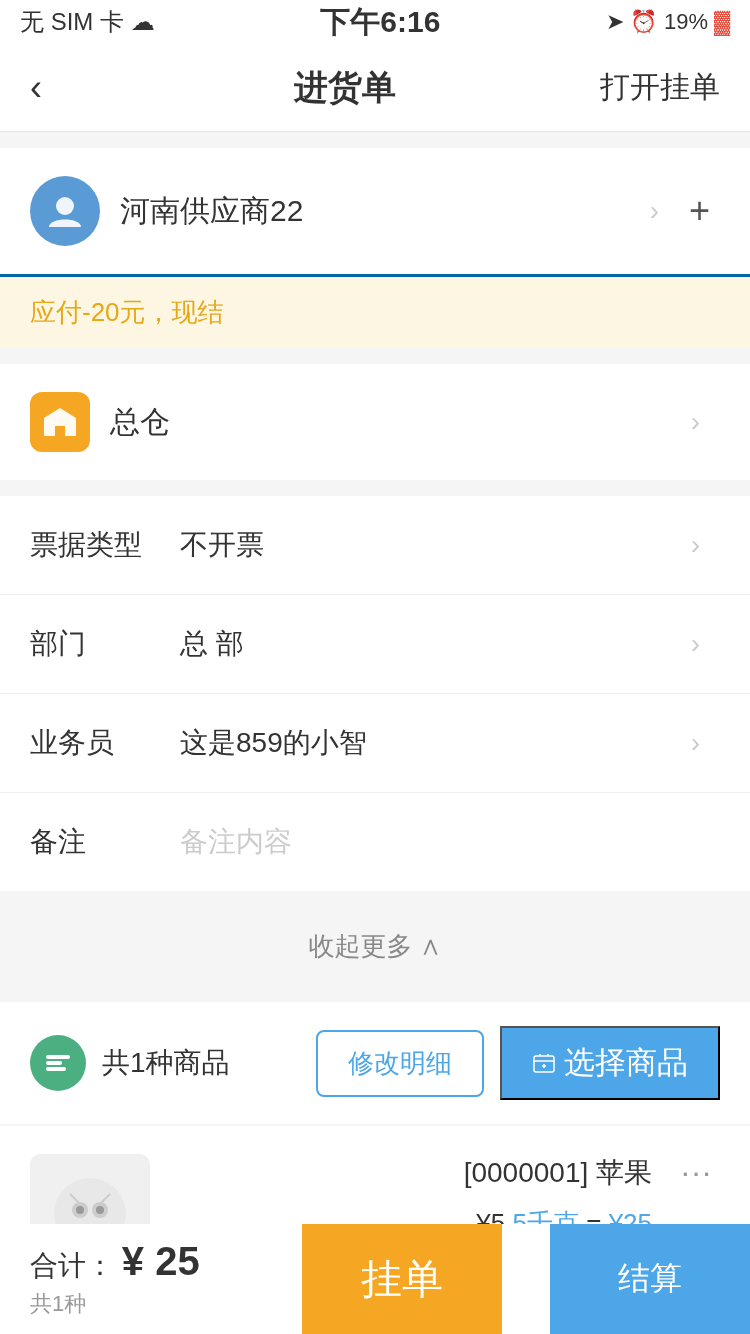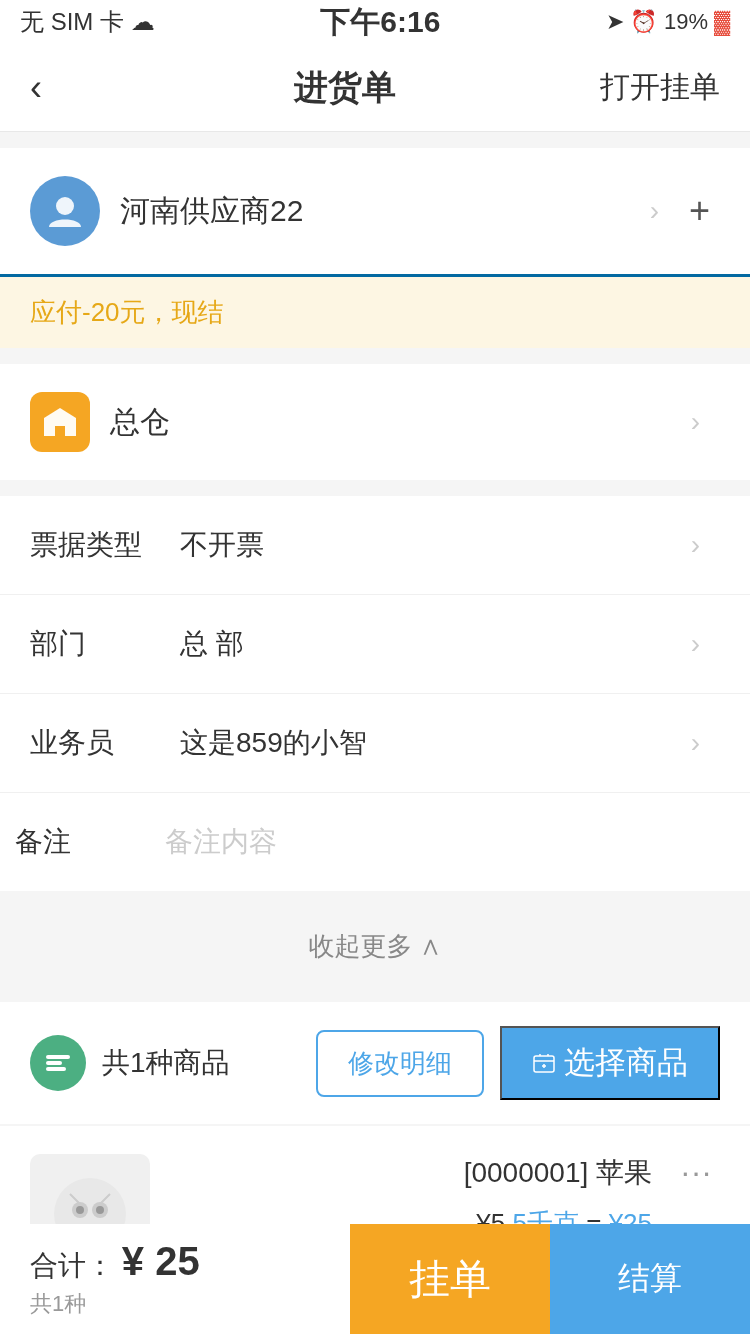--- a/index.html
+++ b/index.html
@@ -132,21 +132,21 @@
       background: #fff;
       margin-top: 16px;
     }
     .form-row {
       display: flex;
       align-items: center;
       padding: 30px 30px;
       border-bottom: 1px solid #f0f0f0;
       min-height: 90px;
     }
-    .form-row:last-child { border-bottom: none; padding-left: 15px; }
+    .form-row:last-child { border-bottom: none; }
     .form-label {
       font-size: 28px;
       color: #333;
       width: 120px;
       flex-shrink: 0;
     }
     .form-value {
       flex: 1;
       font-size: 28px;
       color: #333;
@@ -257,20 +257,21 @@
 
     
     .footer {
       position: fixed;
       bottom: 0;
       width: 750px;
       height: 110px;
       display: flex;
       align-items: center;
       background: #fff;
+      gap: 48px;
     }
     .footer-total {
       flex: 1;
       padding: 0 30px;
     }
     .footer-total-amount {
       font-size: 40px;
       font-weight: bold;
       color: #333;
       display: inline;

